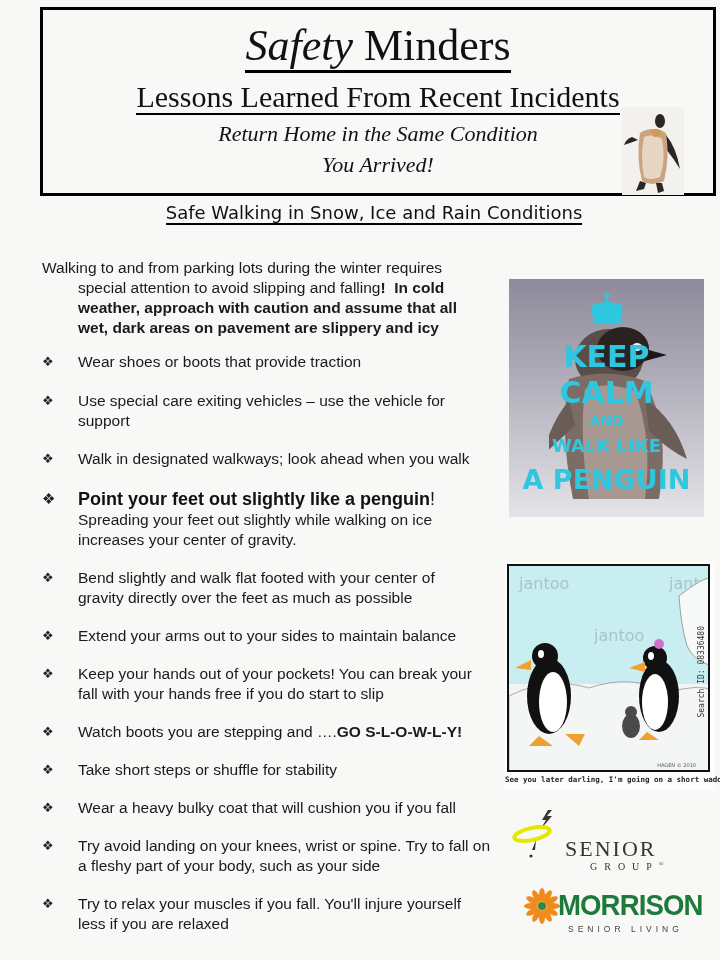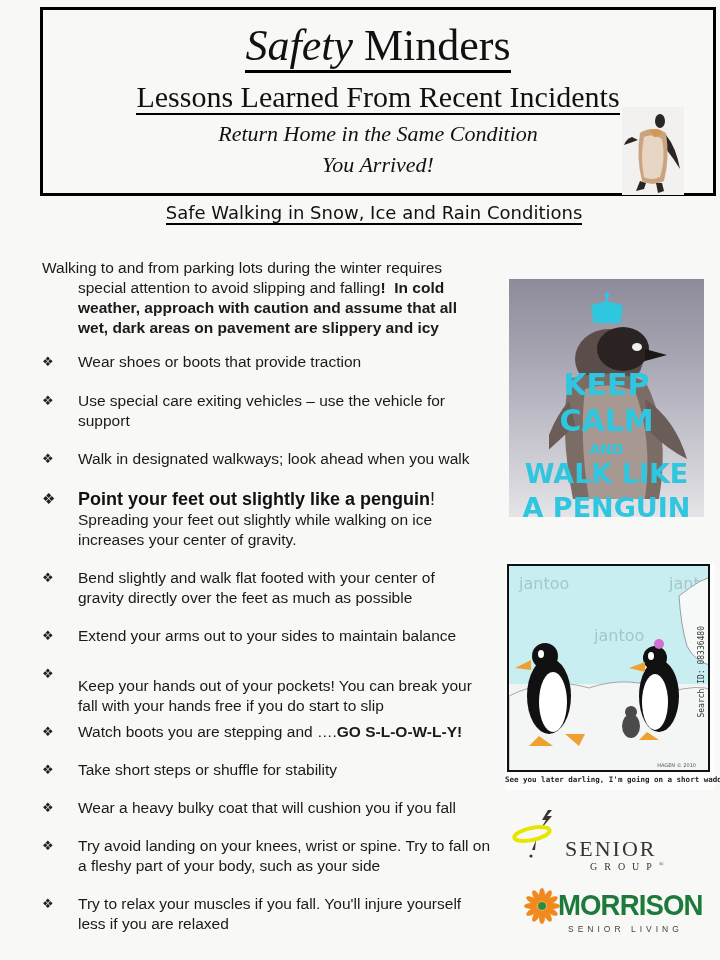--- a/index.html
+++ b/index.html
@@ -92,26 +92,26 @@
       overflow: hidden;
       background: linear-gradient(180deg, #8e8a9a 0%, #a9a7b4 35%, #c9c7cf 70%, #e5e4e8 100%);
     }
     .poster .bird {
       position: absolute; left: 40px; top: 30px; width: 140px; height: 200px;
     }
     .poster .crown { position: absolute; left: 78px; top: 13px; width: 40px; height: 34px; }
     .poster .line {
       position: absolute; left: 0; right: 0; text-align: center;
       font-family: "DejaVu Sans", sans-serif; font-weight: bold;
-      color: #2fc6e0; letter-spacing: 0px; margin-top: 28px;
+      color: #2fc6e0; letter-spacing: 0px;
     }
     .poster .l1 { top: 62px; font-size: 30px; line-height: 32px; }
     .poster .l2 { top: 98px; font-size: 30px; line-height: 32px; }
     .poster .l3 { top: 134px; font-size: 14px; line-height: 16px; text-align: center; }
-    .poster .l4 { top: 152px; font-size: 27px; line-height: 30px; }
+    .poster .l4 { top: 152px; font-size: 18px; line-height: 30px; }
     .poster .l5 { top: 186px; font-size: 27px; line-height: 30px; }
 
     .cartoon {
       position: absolute; left: 505px; top: 562px;
       width: 210px; height: 228px;
       background: #fdfdfd;
     }
     .cartoon .frame {
       position: absolute; left: 2px; top: 2px; width: 203px; height: 208px;
       border: 2px solid #111; box-sizing: border-box; overflow: hidden;
@@ -225,21 +225,21 @@
   <div class="bullet" style="top:216px;">
     <span class="glyph">❖</span>
     <span class="text" style="width:380px;">Bend slightly and walk flat footed with your center of gravity directly over the feet as much as possible</span>
   </div>
   <div class="bullet" style="top:274px;">
     <span class="glyph">❖</span>
     <span class="text">Extend your arms out to your sides to maintain balance</span>
   </div>
   <div class="bullet" style="top:312px;">
     <span class="glyph">❖</span>
-    <span class="text" style="width:415px;margin-top:12px;">Keep your hands out of your pockets!  You can break your fall with your hands free if you do start to slip</span>
+    <span class="text" style="width:415px;">Keep your hands out of your pockets!  You can break your fall with your hands free if you do start to slip</span>
   </div>
   <div class="bullet" style="top:370px;">
     <span class="glyph">❖</span>
     <span class="text"><span>Watch boots you are stepping and ….</span><b>GO S-L-O-W-L-Y!</b></span>
   </div>
   <div class="bullet" style="top:408px;">
     <span class="glyph">❖</span>
     <span class="text">Take short steps or shuffle for stability</span>
   </div>
   <div class="bullet" style="top:446px;">

